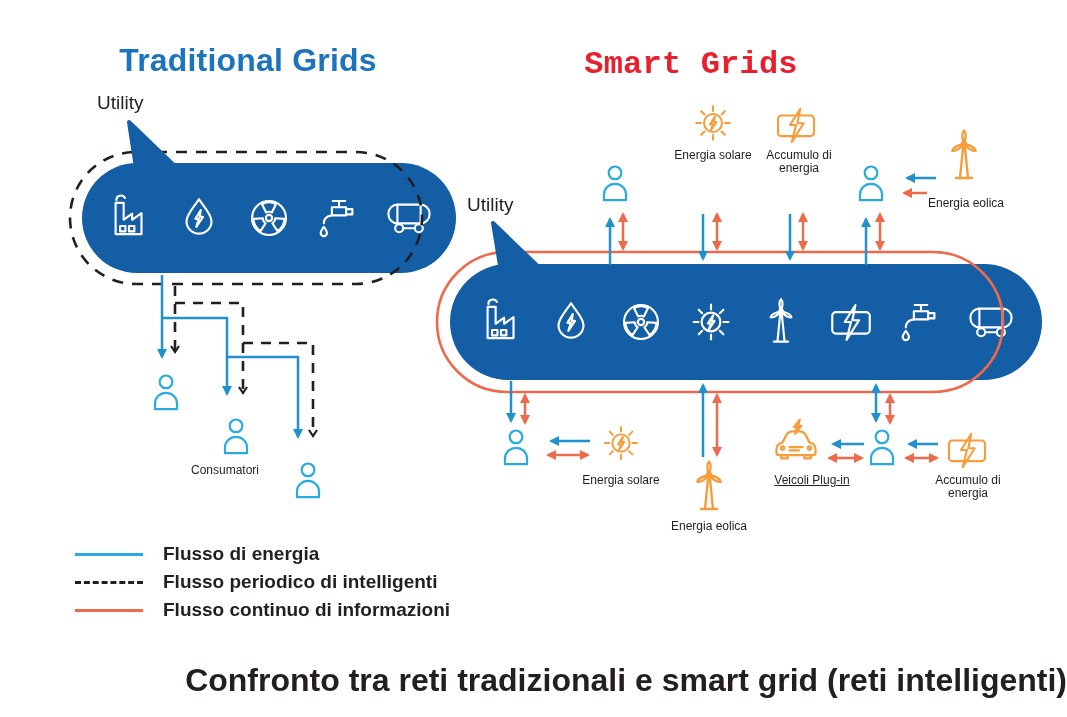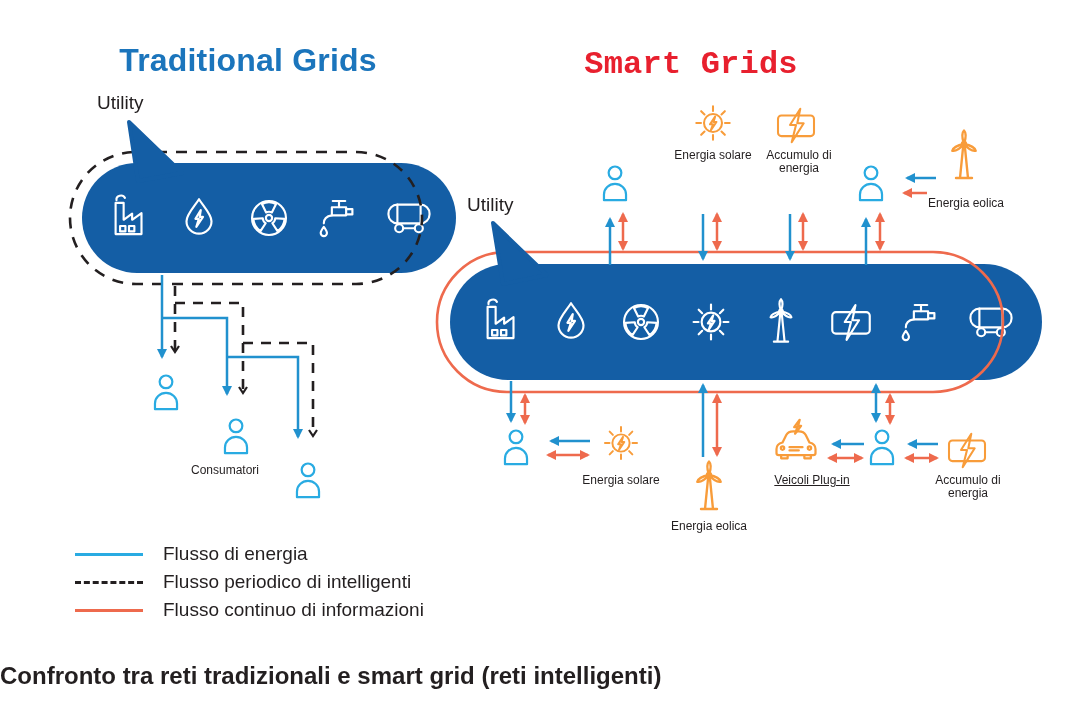--- a/index.html
+++ b/index.html
@@ -25,22 +25,22 @@
   .person{position:absolute;width:30px;height:38px;color:var(--c-person_blue);}
   .person svg{width:100%;height:100%;display:block;}
   .lbl{position:absolute;font-size:12px;line-height:1.12;text-align:center;color:var(--c-text_dark);}
   .lbl-left{text-align:center;}
   .legend{position:absolute;left:75px;top:540px;width:430px;}
   .legend-row{display:flex;align-items:center;height:28px;}
   .key{width:68px;margin-right:20px;flex:0 0 auto;}
   .key-energy{height:0;border-top:3px solid var(--c-person_blue);}
   .key-periodic{height:0;border-top:3px dashed var(--c-text_dark);}
   .key-continuous{height:0;border-top:3px solid var(--c-info_orange);}
-  .legend-text{font-size:19px;color:var(--c-text_dark);}
-  .caption{position:absolute;left:0;right:0;top:662px;text-align:left;font-size:24px;
+  .legend-text{font-size:19px;color:var(--c-text_dark);font-weight:bold;}
+  .caption{position:absolute;left:0;right:0;top:662px;text-align:right;font-size:32px;
            font-weight:bold;color:var(--c-text_dark);}
   .overlay{position:absolute;left:0;top:0;width:1067px;height:717px;pointer-events:none;}
   .ln-energy{stroke:var(--c-energy_blue);stroke-width:2.5;fill:none;}
   .ln-info{stroke:var(--c-info_orange);stroke-width:2.5;fill:none;}
   .ln-periodic{stroke:var(--c-text_dark);stroke-width:2.6;fill:none;stroke-dasharray:10 8;}
   .mk-blue{fill:var(--c-energy_blue);}
   .mk-orange{fill:var(--c-info_orange);}
   .mk-chev{fill:none;stroke:var(--c-text_dark);stroke-width:2.2;}
   .tail{fill:var(--c-pill_blue);stroke:var(--c-pill_blue);stroke-width:4;stroke-linejoin:round;}
   .wrap-dashed{fill:none;stroke:var(--c-text_dark);stroke-width:2.6;stroke-dasharray:11 9;}

